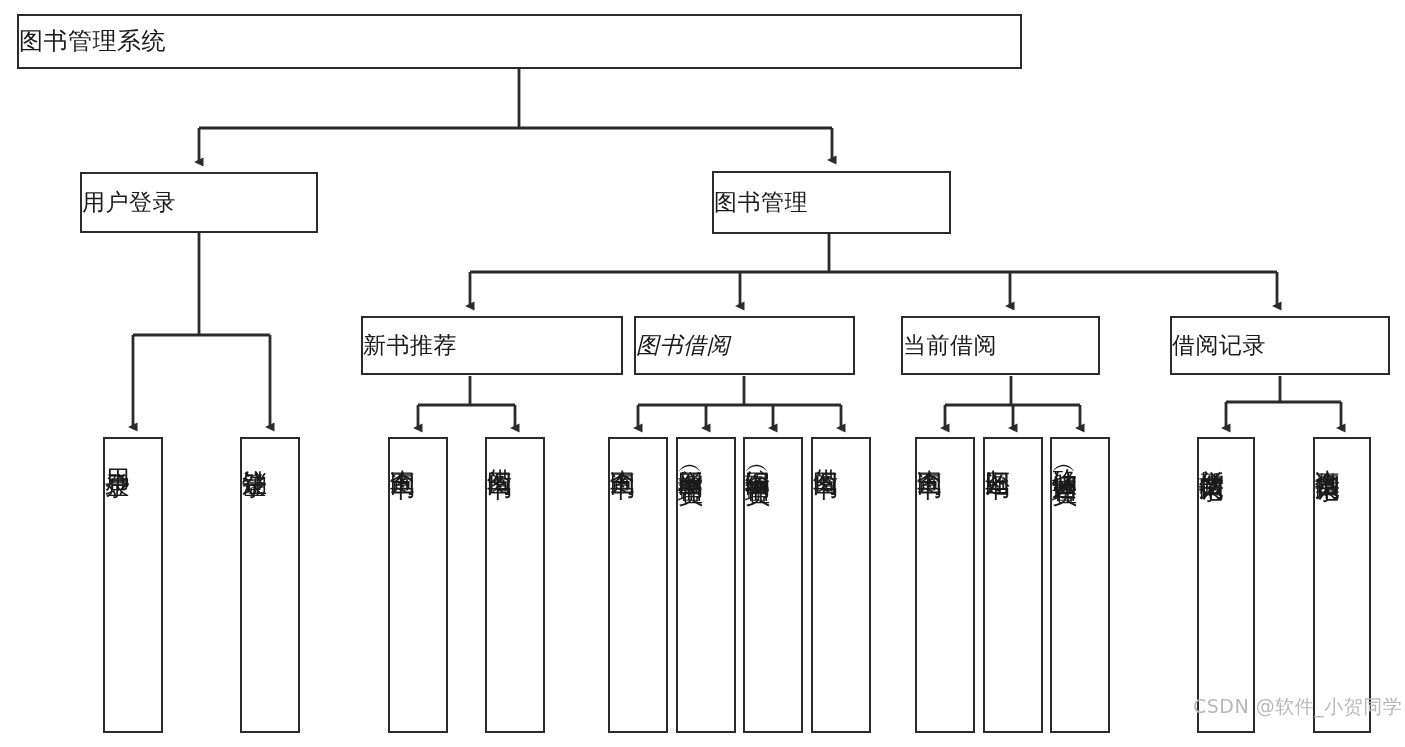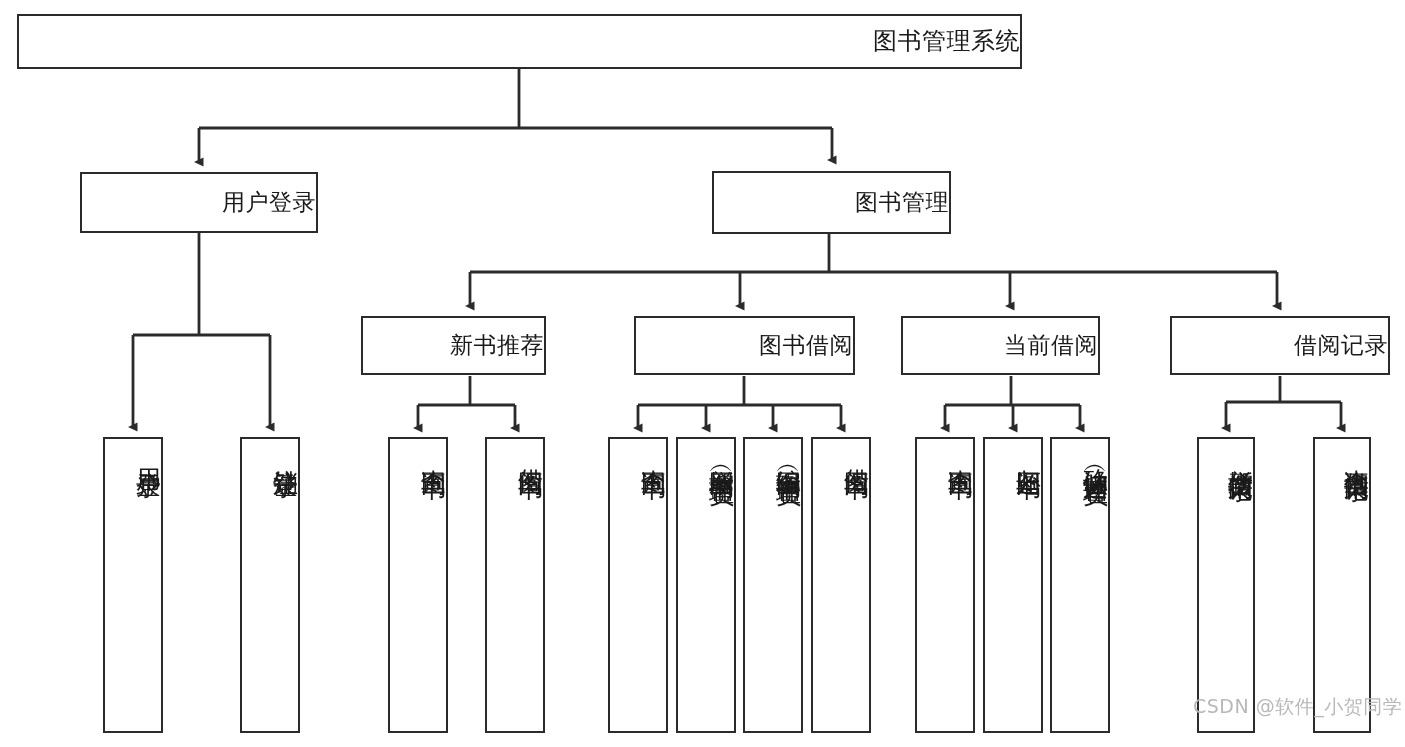--- a/index.html
+++ b/index.html
@@ -25,21 +25,21 @@
     height: 747px;
     pointer-events: none;
   }
   .node {
     position: absolute;
     box-sizing: border-box;
     border: 2.5px solid #2b2b2b;
     background: #ffffff;
     display: flex;
     align-items: center;
-    justify-content: flex-end;
+    justify-content: flex-start;
     color: #1a1a1a;
   }
   .node-label {
     display: block;
     text-align: center;
     line-height: 1.18;
     letter-spacing: 0.5px;
   }
   
   .node.horiz .node-label {
@@ -131,33 +131,33 @@
   </div>
 
   <div class="node horiz" style="left:80px; top:172px; width:238px; height:61px;">
     <span class="node-label">用户登录</span>
   </div>
 
   <div class="node horiz" style="left:712px; top:171px; width:239px; height:63px;">
     <span class="node-label">图书管理</span>
   </div>
 
-  <div class="node horiz" style="left:361px; top:316px; width:185px; height:59px;">
+  <div class="node horiz" style="left:361px; top:316px; width:262px; height:59px;">
     <span class="node-label">新书推荐</span>
   </div>
 
-  <div class="node horiz" style="left:634px; top:316px; width:221px; height:59px;">
+  <div class="node horiz" style="left:634px; top:316px; width:221px; height:59px;font-style:italic;">
     <span class="node-label">图书借阅</span>
   </div>
 
   <div class="node horiz" style="left:901px; top:316px; width:199px; height:59px;">
     <span class="node-label">当前借阅</span>
   </div>
 
-  <div class="node horiz" style="left:1170px; top:316px; width:220px; height:59px;padding-left:39px;">
+  <div class="node horiz" style="left:1170px; top:316px; width:220px; height:59px;">
     <span class="node-label">借阅记录</span>
   </div>
 
   <div class="node vert" style="left:103px; top:437px; width:60px; height:296px;">
     <span class="node-label">用户登录</span>
   </div>
 
   <div class="node vert" style="left:240px; top:437px; width:60px; height:296px;">
     <span class="node-label">注销登录</span>
   </div>

